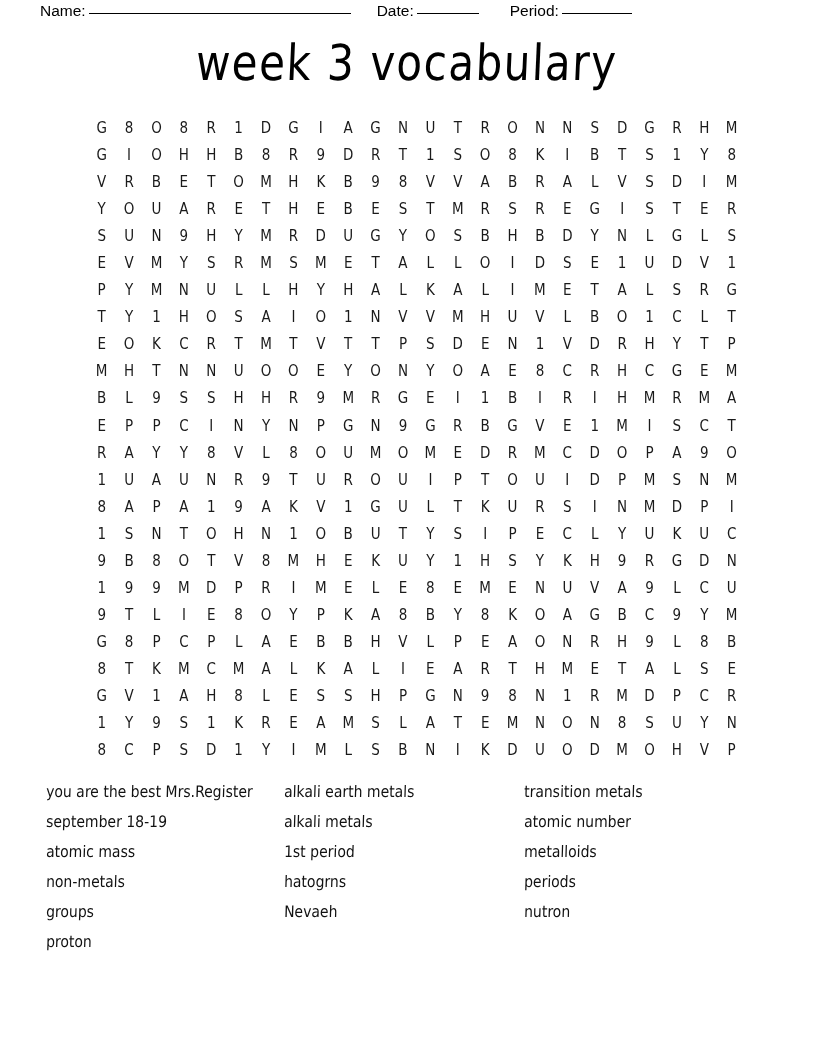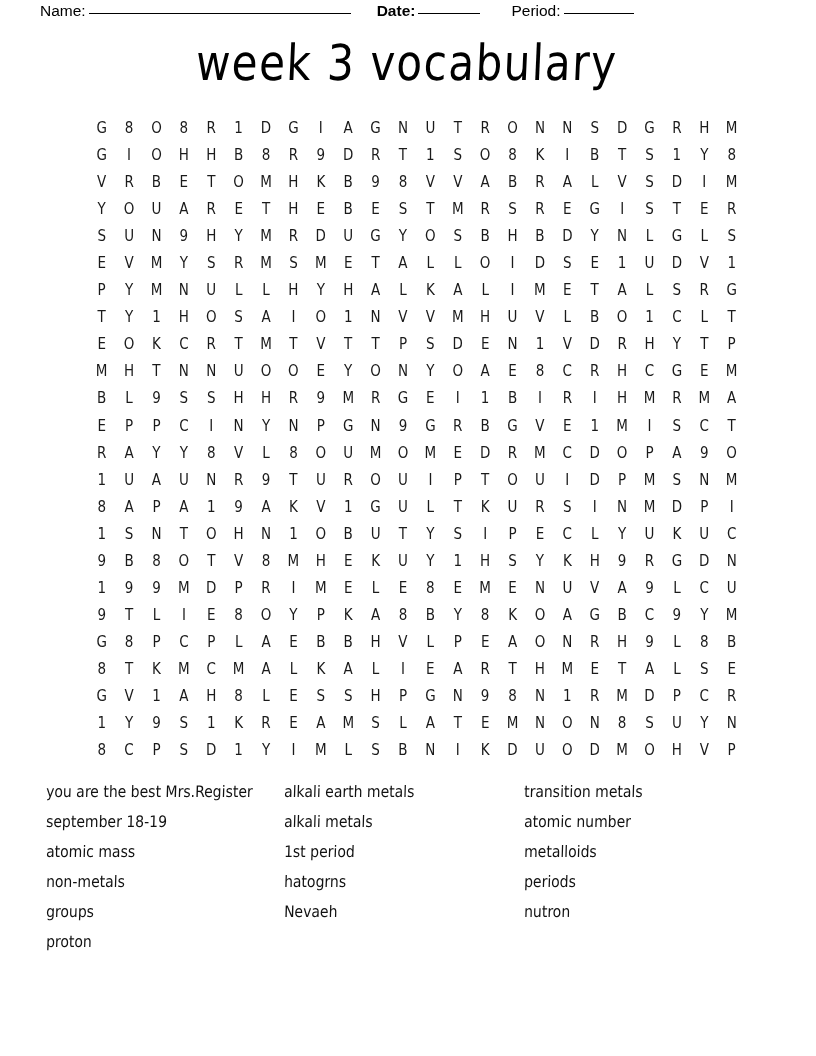--- a/index.html
+++ b/index.html
@@ -35,21 +35,21 @@
   }
   .hdr-rule {
     display: inline-block;
     border-bottom: 1.3px solid #000;
     height: 13px;
     margin-left: 3px;
     margin-right: 3px;
   }
   .name-label { margin-left: 40px; }
   .name-rule  { width: 262px; }
-  .date-label { margin-left: 23px; font-weight: bold; }
+  .date-label { margin-left: 23px; }
   .date-rule  { width: 62px; }
   .period-label { margin-left: 28px; }
   .period-rule  { width: 70px; }
 
   
   .puzzle-title {
     position: absolute;
     top: 34px;
     left: 0;
     width: 816px;

